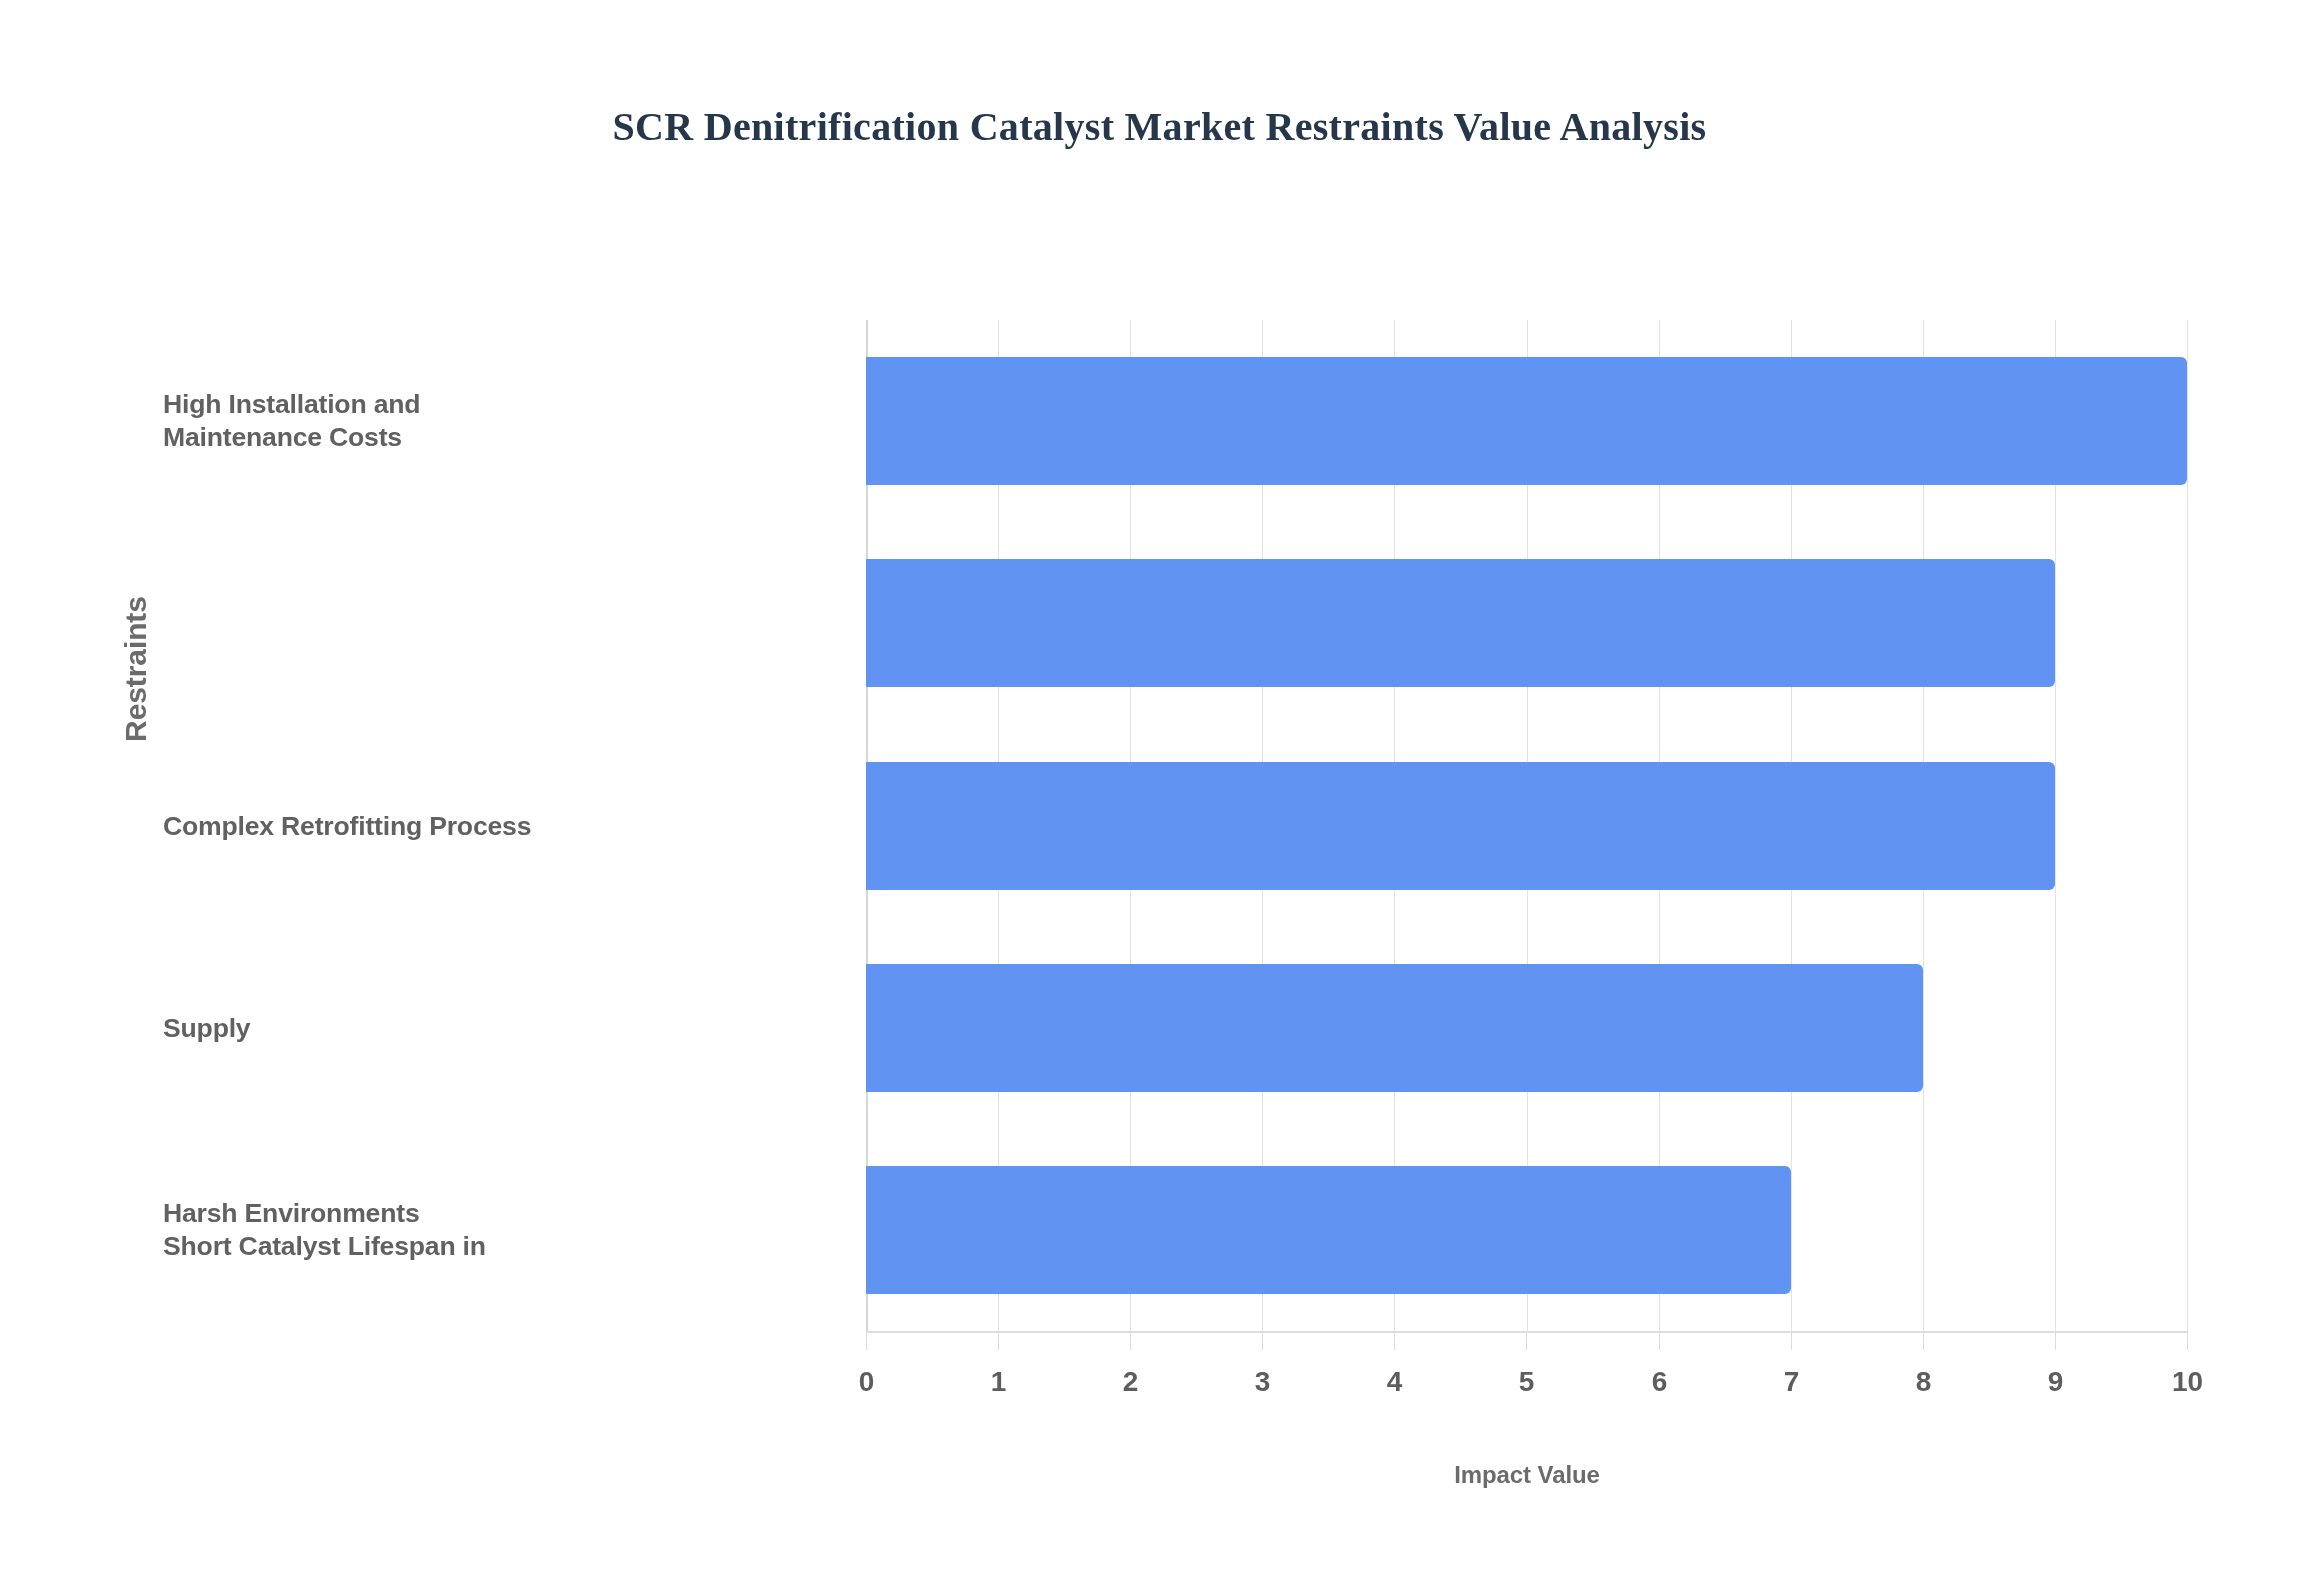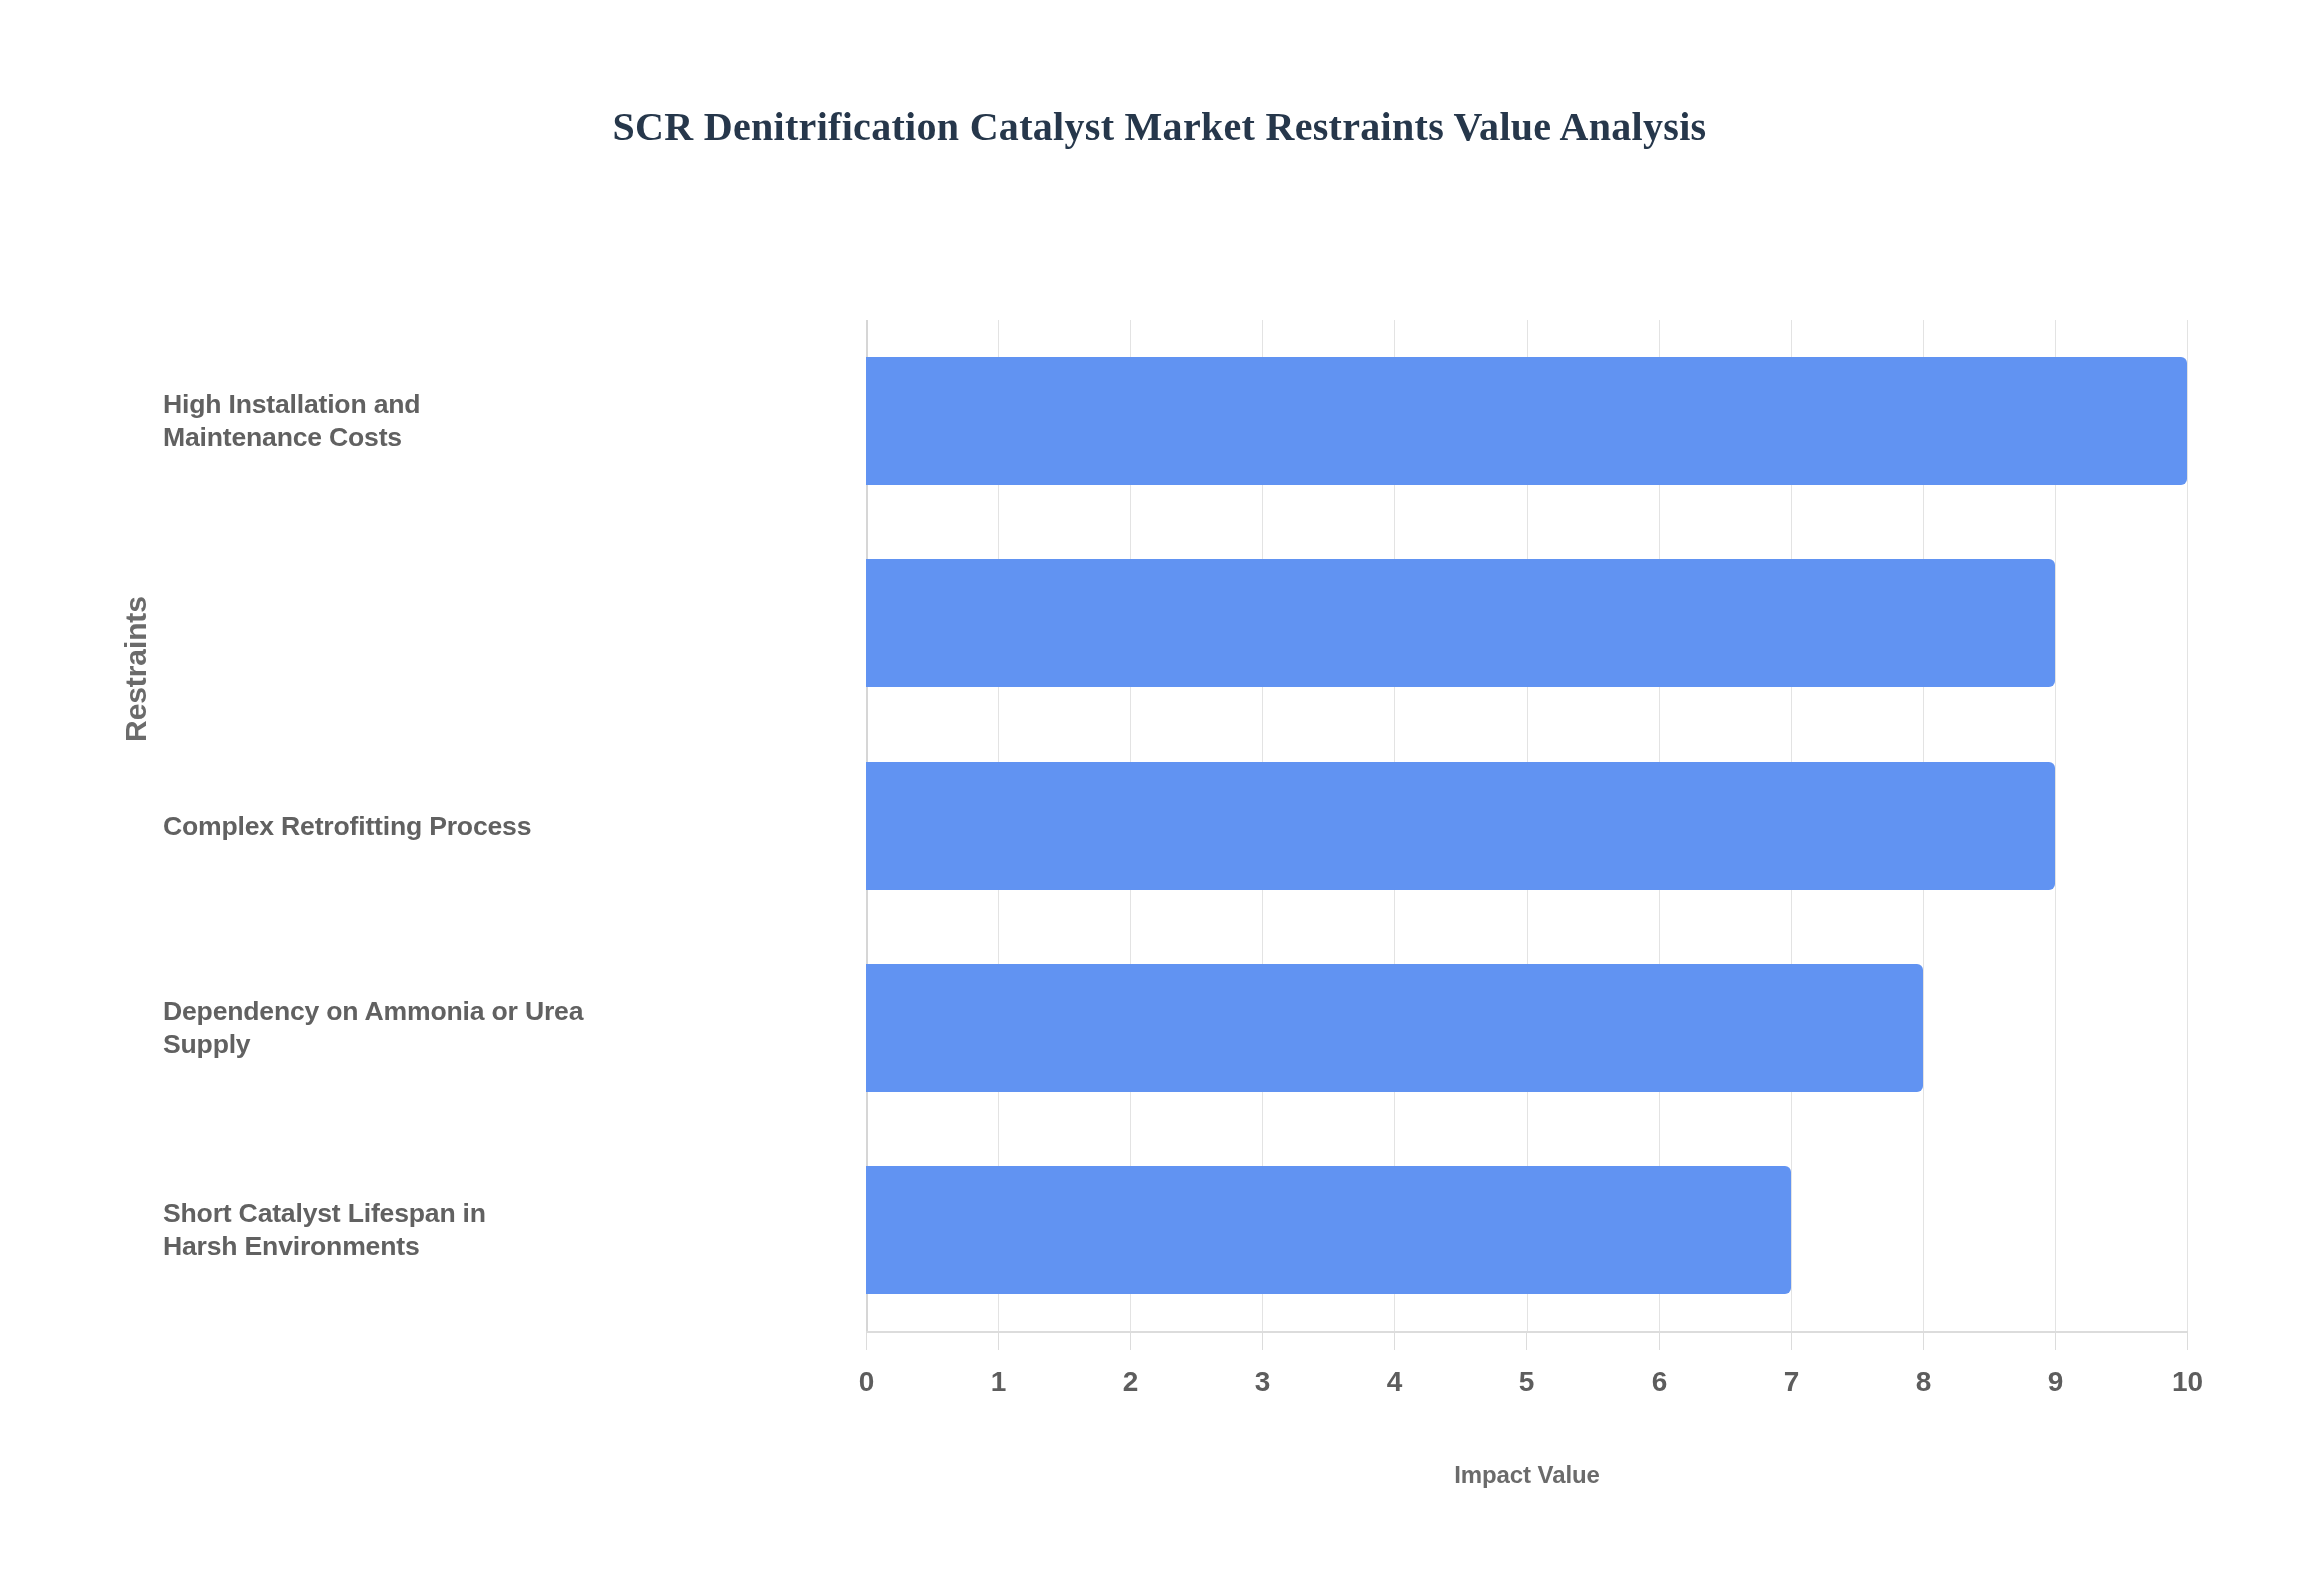--- a/index.html
+++ b/index.html
@@ -204,21 +204,20 @@
     <div class="tickmark" style="left: 2187px;"></div>
     <div class="xtick-label" style="left: 2187px;">10</div>
     <div class="ycat-wrap" style="top: 421px;">
       <div>High Installation and</div>
       <div>Maintenance Costs</div>
     </div>
     <div class="ycat-wrap" style="top: 826px;">
       <div>Complex Retrofitting Process</div>
     </div>
     <div class="ycat-wrap" style="top: 1028px;">
-      <div>Dependency on Ammonia or Urea</div>
       <div>Supply</div>
     </div>
     <div class="ycat-wrap" style="top: 1230px;">
+      <div>Harsh Environments</div>
       <div>Short Catalyst Lifespan in</div>
-      <div>Harsh Environments</div>
     </div>
   </div>
 
 
 </body></html>

